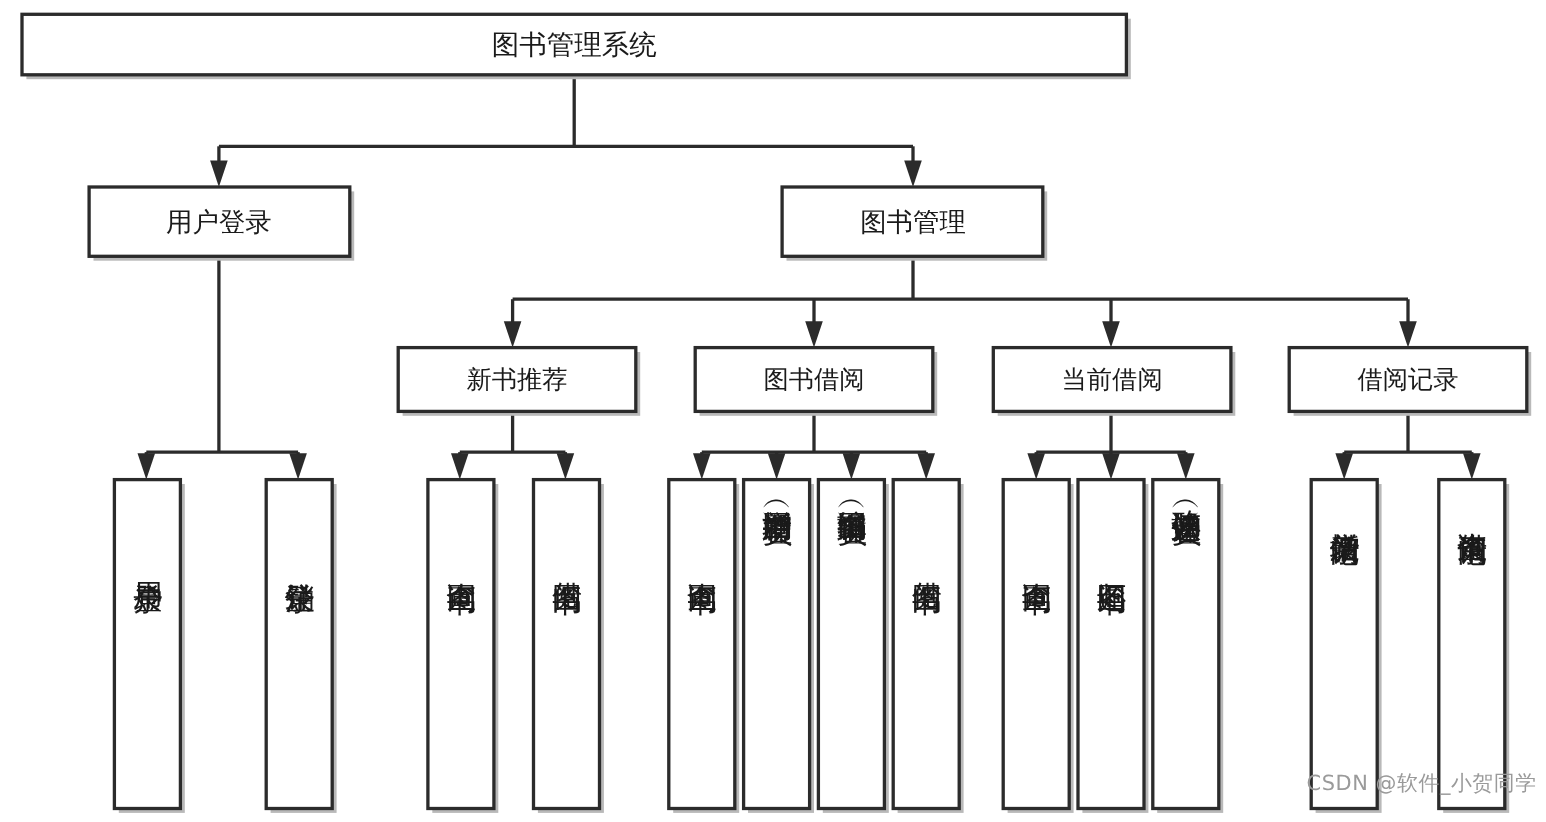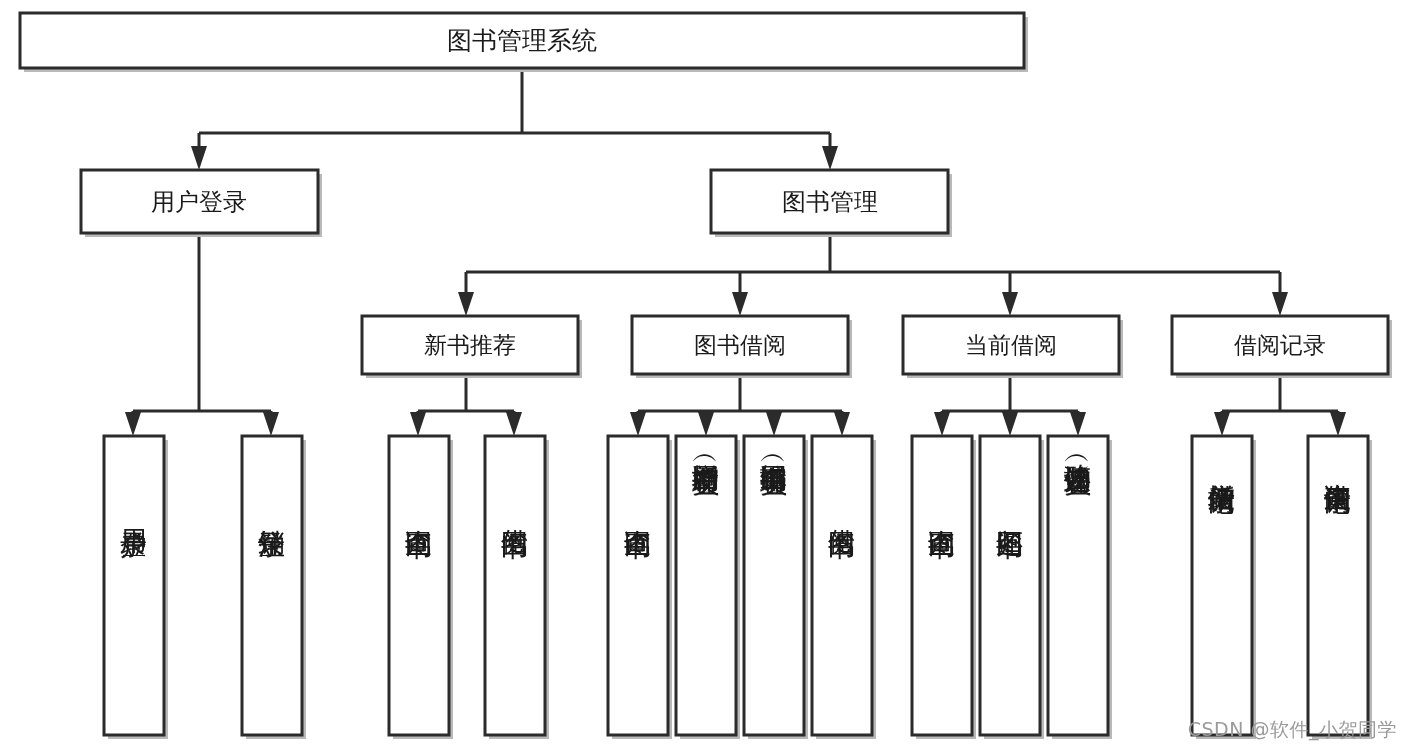--- a/index.html
+++ b/index.html
@@ -38,21 +38,21 @@
     text-orientation:upright;
     font-family:"DejaVu Sans","Liberation Sans",sans-serif;
     font-size:27px;
     line-height:1.08;
     letter-spacing:1px;
     color:#1a1a1a;
     white-space:nowrap;
   }
   .watermark{
     position:absolute;
-    right:8px;bottom:4px;
+    right:8px;bottom:22px;
     font-family:"DejaVu Sans","Liberation Sans",sans-serif;
     font-size:19px;
     color:#9a9a9a;
     letter-spacing:0.5px;
     white-space:nowrap;
   }
 </style>
 </head>
 <body>
 

